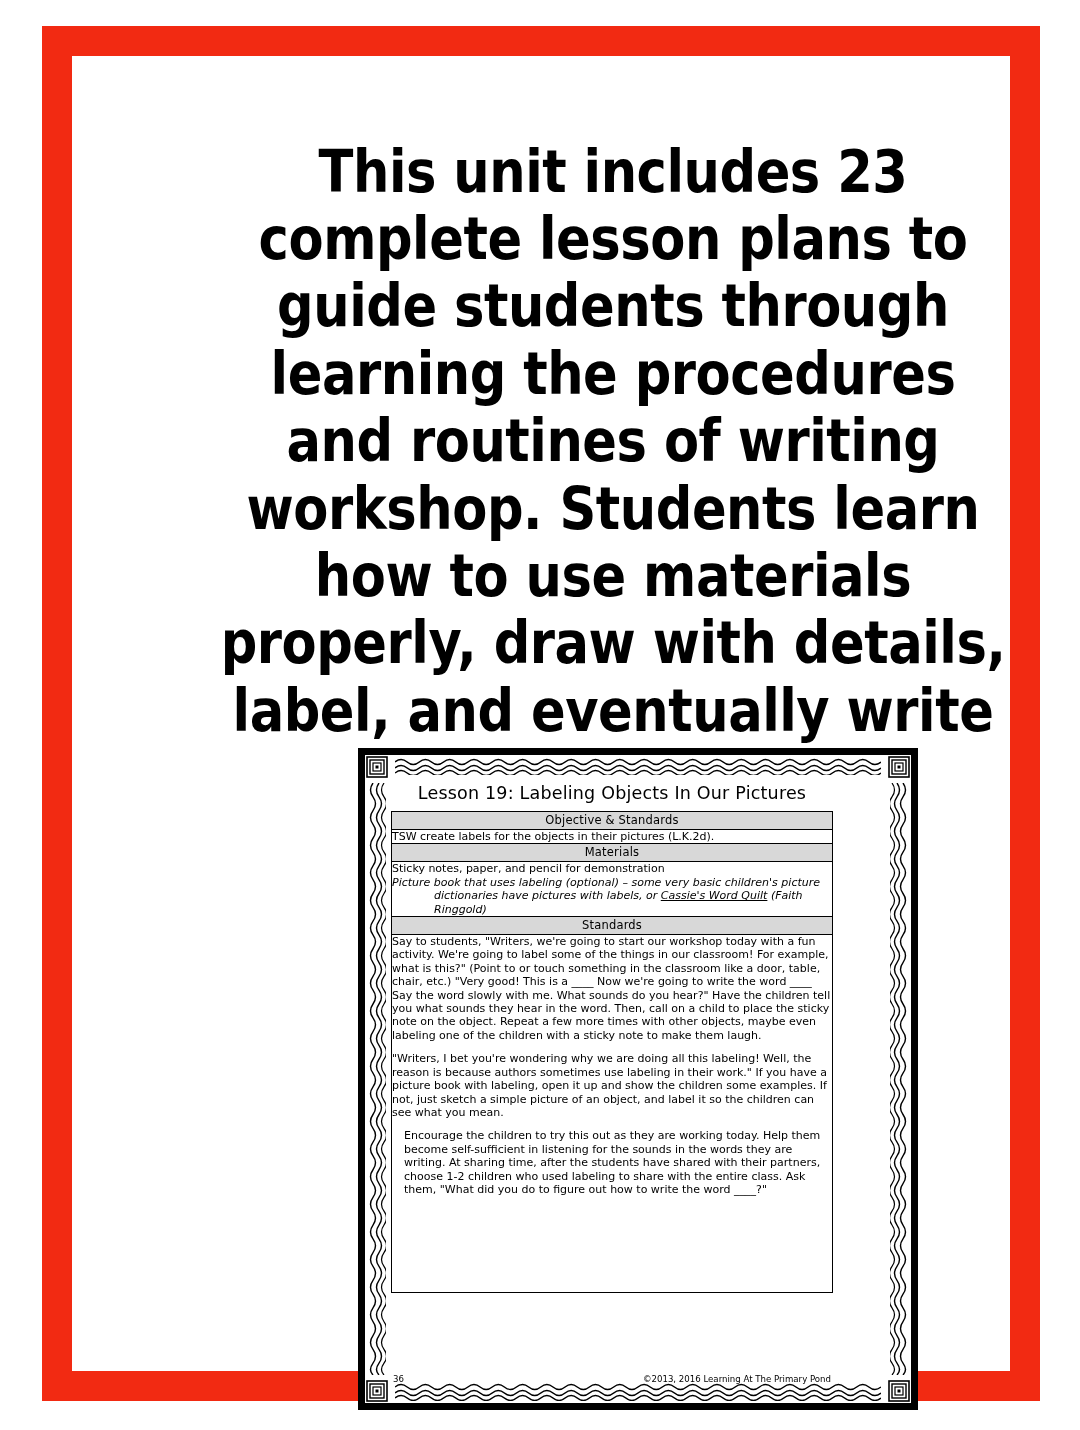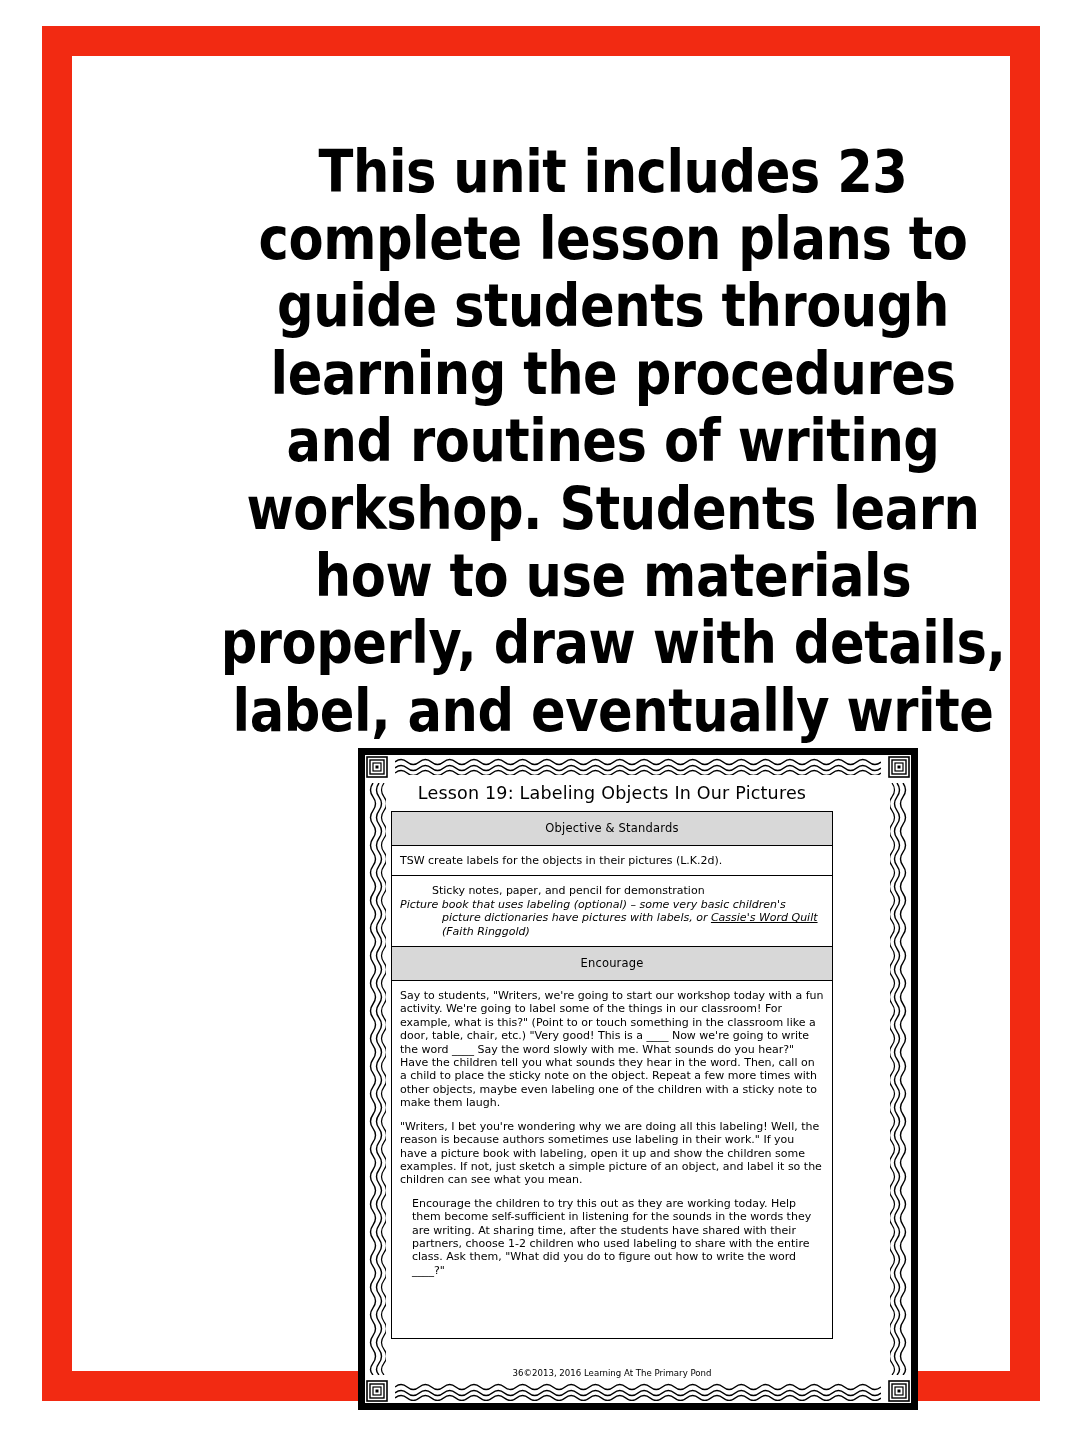--- a/index.html
+++ b/index.html
@@ -104,49 +104,49 @@
     font-weight: 400;
   }
 
   table.lesson-table {
     width: 100%;
     border-collapse: collapse;
     table-layout: fixed;
   }
   table.lesson-table td {
     border: 1.5px solid #000;
-    padding: 8px;
+    padding: 0;
     vertical-align: top;
   }
   td.section-head {
     background: #d8d8d8;
     text-align: center;
     font-size: 11.5px;
     line-height: 17px;
     padding: 2px 4px 3px 4px;
     letter-spacing: 0.2px;
   }
   td.section-body {
     background: #ffffff;
     font-size: 11px;
     line-height: 13.4px;
     padding: 3px 5px 4px 5px;
     text-align: left;
   }
   td.section-body p { margin: 0 0 10px 0; }
   td.section-body p:last-child { margin-bottom: 0; margin-left: 12px; }
   .hang { padding-left: 42px; text-indent: -42px; display: block; font-style: italic; }
-  .hang2 { padding-left: 34px; display: block; margin-left: 32px; }
+  .hang2 { padding-left: 34px; display: block; }
   .uline { text-decoration: underline; }
 
   #lesson-footer {
     position: absolute;
-    left: 0; right: 0; bottom: 8px;
+    left: 0; right: 0; bottom: 2px;
     display: flex;
-    justify-content: center;
+    justify-content: space-between;
     align-items: flex-end;
     font-size: 8.6px;
     line-height: 11px;
     font-family: "DejaVu Sans", sans-serif;
   }
   #page-number { padding-left: 2px; }
   #copyright   { padding-right: 2px; }
 </style>
 </head>
 <body>
@@ -232,28 +232,31 @@
           <table class="lesson-table">
             <tbody>
               <tr>
                 <td class="section-head">Objective &amp; Standards</td>
               </tr>
               <tr>
                 <td class="section-body">TSW create labels for the objects in their pictures (L.K.2d).</td>
               </tr>
 
               <tr>
+                <td class="section-head">Materials</td>
+              </tr>
+              <tr>
                 <td class="section-body">
                   <span class="hang2" style="padding-left:0">Sticky notes, paper, and pencil for demonstration</span>
                   <span class="hang"><span>Picture book that uses labeling (optional) – some very basic children's picture dictionaries have pictures with labels, or </span><span class="uline">Cassie's Word Quilt</span><span> (Faith Ringgold)</span></span>
                 </td>
               </tr>
 
               <tr>
-                <td class="section-head">Encourage</td>
+                <td class="section-head">Standards</td>
               </tr>
               <tr>
                 <td class="section-body" style="height:358px">
                   <p>Say to students, "Writers, we're going to start our workshop today with a fun activity.  We're going to label some of the things in our classroom!  For example, what is this?" (Point to or touch something in the classroom like a door, table, chair, etc.)  "Very good!  This is a ____  Now we're going to write the word ____  Say the word slowly with me.  What sounds do you hear?"  Have the children tell you what sounds they hear in the word.  Then, call on a child to place the sticky note on the object.  Repeat a few more times with other objects, maybe even labeling one of the children with a sticky note to make them laugh.</p>
                   <p>"Writers, I bet you're wondering why we are doing all this labeling!  Well, the reason is because authors sometimes use labeling in their work."  If you have a picture book with labeling, open it up and show the children some examples.  If not, just sketch a simple picture of an object, and label it so the children can see what you mean.</p>
                   <p>Encourage the children to try this out as they are working today.  Help them become self-sufficient in listening for the sounds in the words they are writing.  At sharing time, after the students have shared with their partners, choose 1-2 children who used labeling to share with the entire class.  Ask them, "What did you do to figure out how to write the word ____?"</p>
                 </td>
               </tr>
             </tbody>
           </table>

